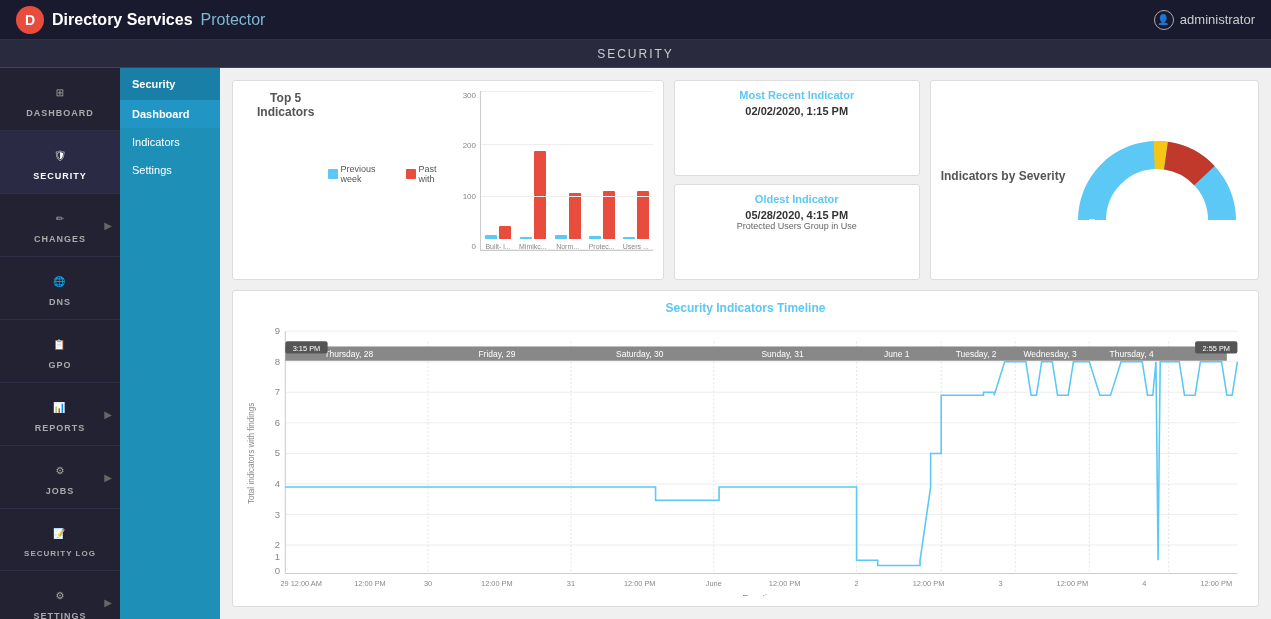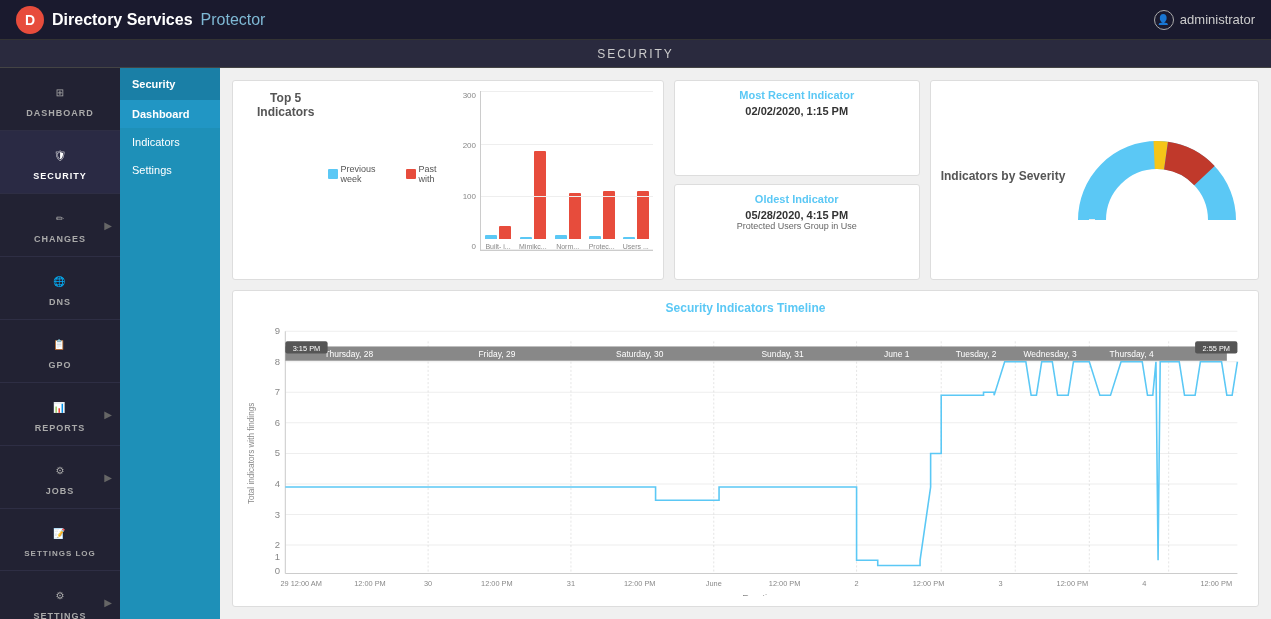--- a/index.html
+++ b/index.html
@@ -302,21 +302,21 @@
       <span class="sidebar-item-label">REPORTS</span>
       <span class="sidebar-arrow">▶</span>
     </div>
     <div class="sidebar-item">
       <div class="sidebar-icon">⚙</div>
       <span class="sidebar-item-label">JOBS</span>
       <span class="sidebar-arrow">▶</span>
     </div>
     <div class="sidebar-item">
       <div class="sidebar-icon">📝</div>
-      <span class="sidebar-item-label" style="font-size:8px; text-align:center;">SETTINGS LOG</span>
+      <span class="sidebar-item-label" style="font-size:8px; text-align:center;">SECURITY LOG</span>
     </div>
     <div class="sidebar-bottom">
       <div class="sidebar-item">
         <div class="sidebar-icon">⚙</div>
         <span class="sidebar-item-label">SETTINGS</span>
         <span class="sidebar-arrow">▶</span>
       </div>
     </div>
   </div>
 

